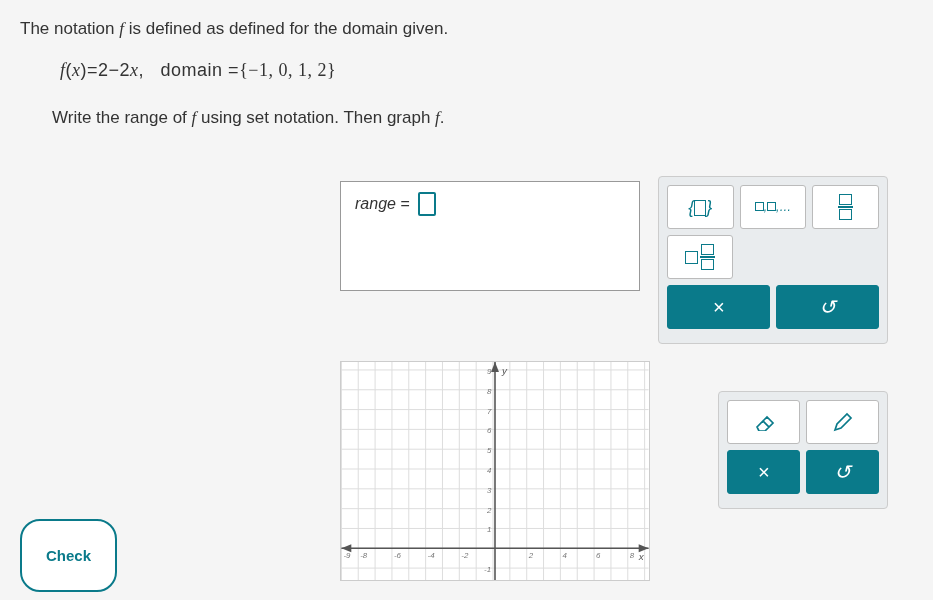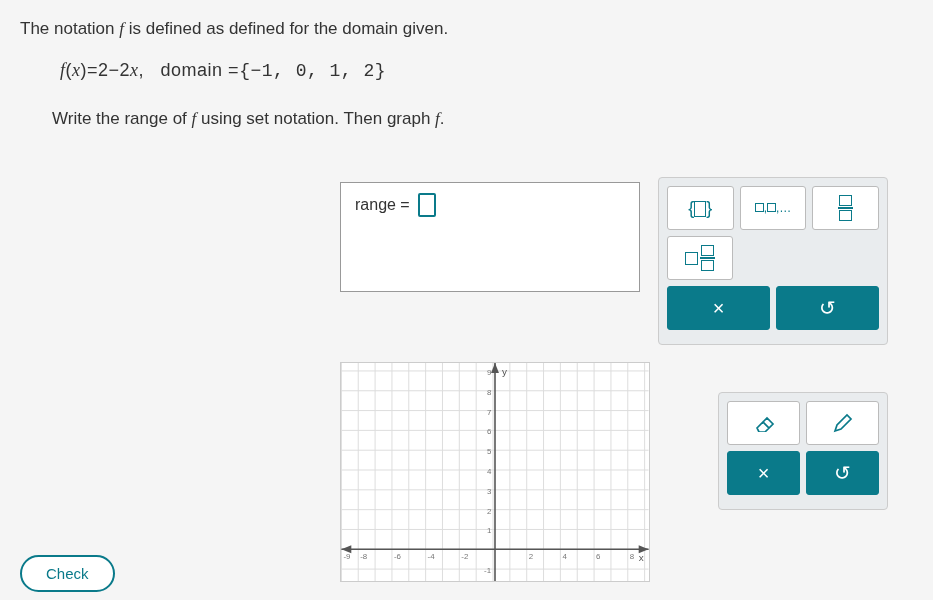--- a/index.html
+++ b/index.html
@@ -15,20 +15,21 @@
     .problem-text { font-size: 17px; line-height: 2.2; }
     .problem-text .line1 { margin-bottom: 4px; }
     .problem-text .line2 { margin-left: 40px; font-size: 18px; letter-spacing: 0.5px; }
     .problem-text .line3 { margin-top: 8px; margin-left: 32px; }
     .math-i { font-style: italic; font-family: 'Times New Roman', serif; }
 
     .work-area {
       position: relative;
       margin-top: 20px;
       height: 430px;
+      font-style: italic;
     }
 
     .answer-box {
       position: absolute;
       left: 320px;
       top: 25px;
       width: 300px;
       height: 110px;
       border: 1px solid #999;
       background: #fff;
@@ -111,27 +112,27 @@
     }
     .graph-area svg { width:100%; height:100%; }
 
     .check-btn {
       position: absolute;
       left: 20px;
       bottom: 8px;
       background: #fff;
       border: 2px solid #0a7a8a;
       color: #0a7a8a;
-      font-weight: normal;
-      padding: 8px 24px;
+      font-weight: bold;
+      padding: 26px 24px;
       border-radius: 20px;
       font-size: 15px;
       cursor: pointer;
     }
-    .set-braces { font-family: Liberation Mono, monospace; }
+    .set-braces { font-family: Liberation Serif, serif; }
   </style>
 </head>
 <body>
 
 <div class="problem-text">
   <div class="line1">
     <span>The notation </span><span class="math-i">f</span><span> is defined as defined for the domain given.</span>
   </div>
   <div class="line2">
     <span class="math-i">f</span>(<span class="math-i">x</span>)=2−2<span class="math-i">x</span>,&nbsp;&nbsp;&nbsp;domain&nbsp;=<span class="set-braces">{−1, 0, 1, 2}</span>

